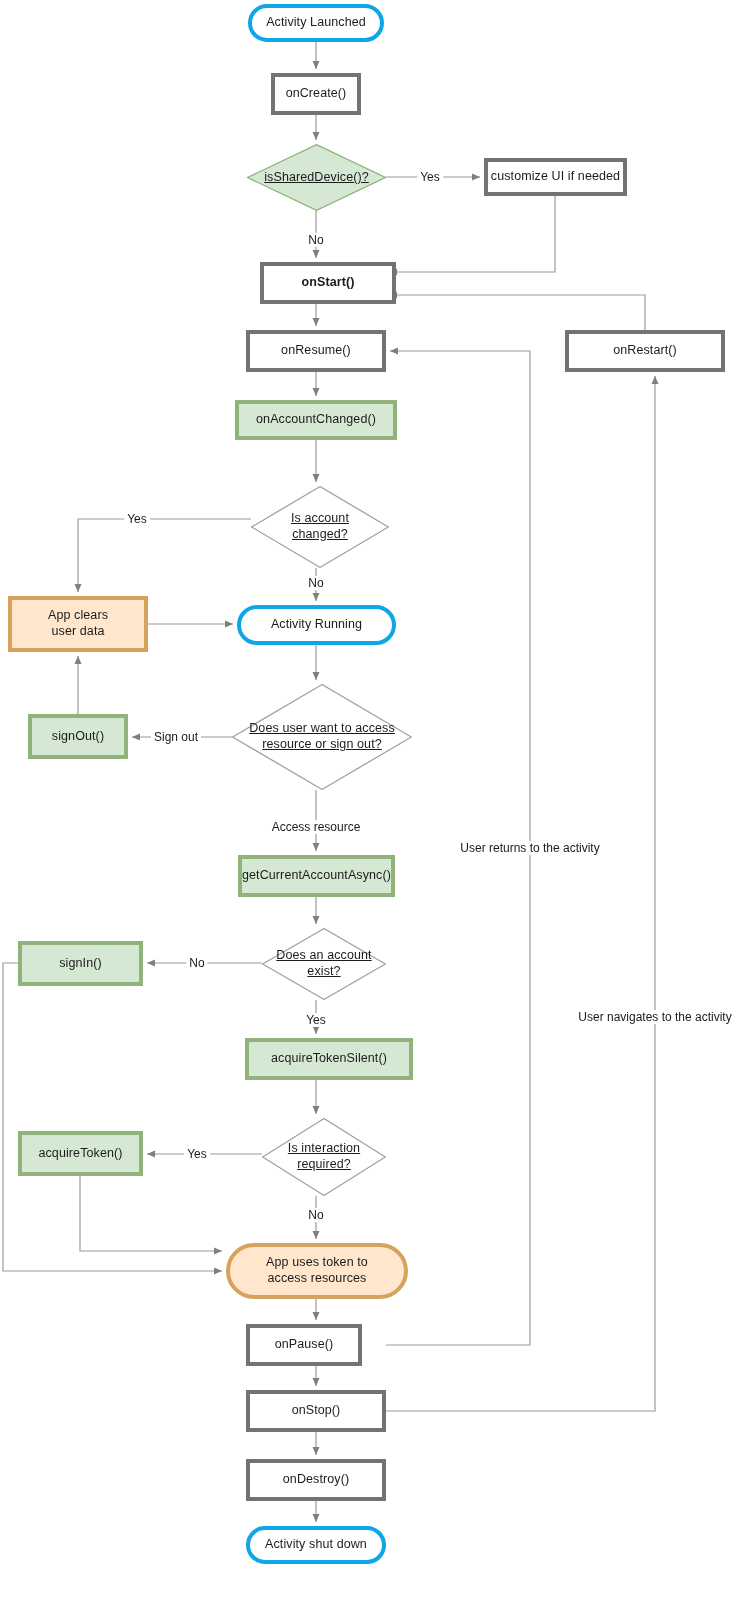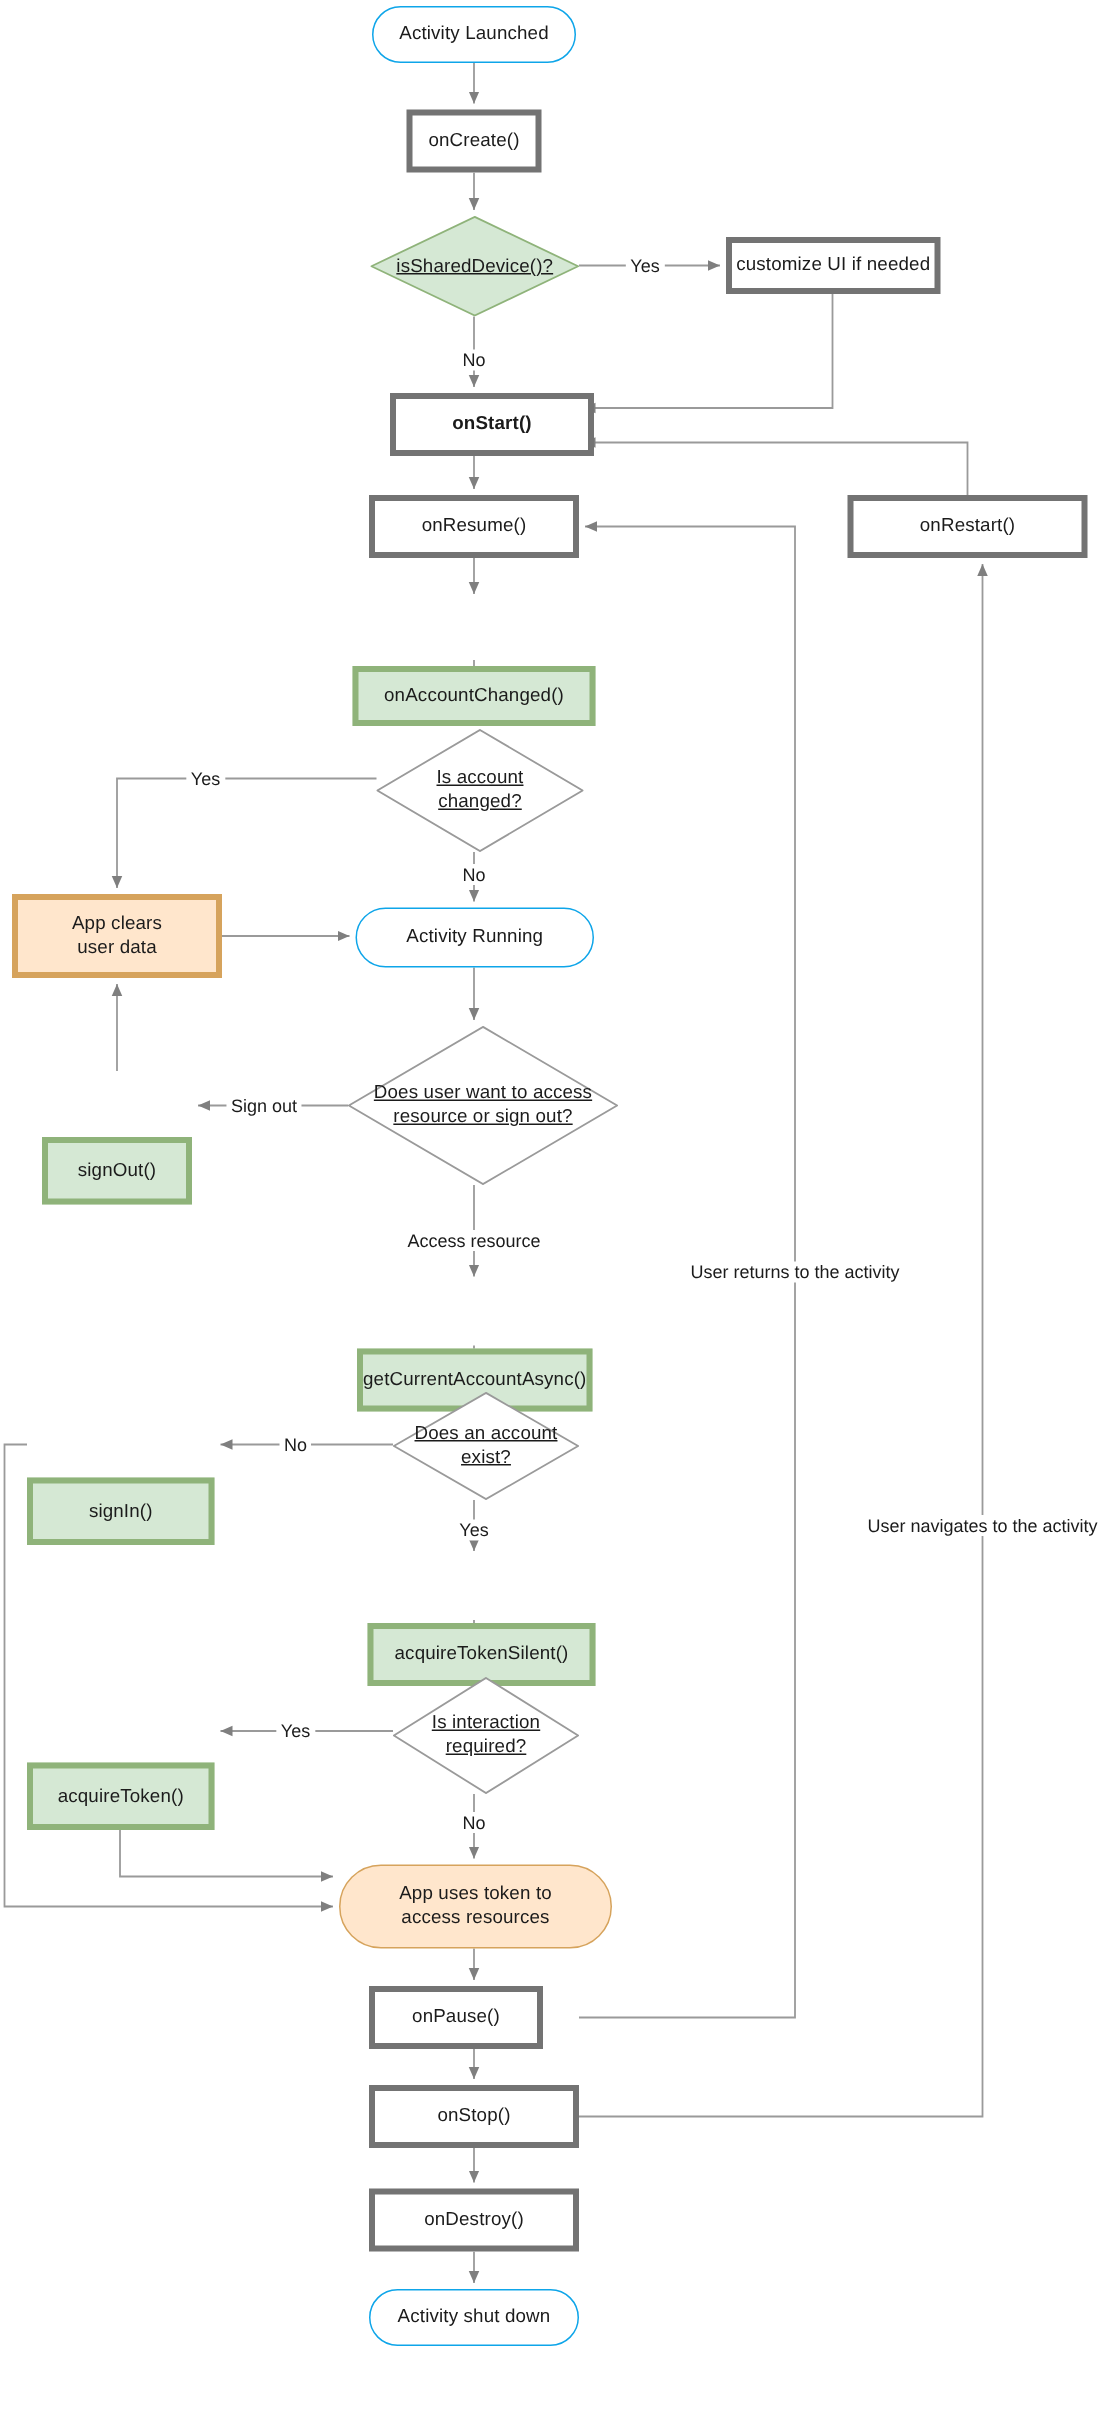--- a/index.html
+++ b/index.html
@@ -2,23 +2,23 @@
 <html><head>
 <meta charset="utf-8">
 <style>
   html,body{margin:0;padding:0;background:#ffffff;}
   body{font-family:"Liberation Sans","DejaVu Sans",sans-serif;}
   #canvas{position:relative;width:740px;height:1615px;background:#ffffff;overflow:hidden;}
   #wires{position:absolute;left:0;top:0;width:740px;height:1615px;}
   .node{position:absolute;box-sizing:border-box;display:flex;align-items:center;justify-content:center;
         text-align:center;font-size:12.5px;color:#1b1b1b;line-height:1.25;letter-spacing:.1px;}
   .rect{border:4px solid #737373;background:#ffffff;}
-  .rect.green{background:#d5e8d4;border-color:#8fb37a;margin-top:44px;}
+  .rect.green{background:#d5e8d4;border-color:#8fb37a;}
   .rect.orange{background:#ffe6cc;border-color:#d6a35c;}
-  .stadium{border:1px solid #0ea5e9;background:#ffffff;border-radius:999px;}
+  .stadium{border:4px solid #0ea5e9;background:#ffffff;border-radius:999px;}
   .stadium.orange{background:#ffe6cc;border-color:#d6a35c;}
   .diamond{background:transparent;}
   .diamond .dtext{position:relative;z-index:2;padding:0 6px;text-decoration:underline;}
   .edge-label{position:absolute;font-size:12px;color:#1b1b1b;background:#ffffff;padding:0 3px;
         white-space:nowrap;transform:translate(-50%,-50%);text-align:center;}
   .vlabel{position:absolute;font-size:12px;color:#1b1b1b;background:#ffffff;padding:0 4px;
         white-space:nowrap;transform:translate(-50%,-50%);}
 </style>
 </head>
 <body>
@@ -148,21 +148,21 @@
       </div>
       <div class="node diamond" style="left: 262px; top: 928px; width: 124px; height: 72px;">
         <svg viewBox="0 0 124 72" width="124" height="72" style="position: absolute; left: 0px; top: 0px;">
           <path d="M62,0.6 L123.4,36 L62,71.4 L0.6,36 Z" fill="#ffffff" stroke="#9a9a9a" stroke-width="1.2"></path>
         </svg>
         <span class="dtext">Does an account<br>exist?</span>
       </div>
       <div class="node rect green" style="left: 18px; top: 941px; width: 125px; height: 45px;">
         <span class="">signIn()</span>
       </div>
-      <div class="node rect green" style="left: 245px; top: 1038px; width: 152px; height: 42px;">
+      <div class="node rect green" style="left: 245px; top: 1038px; width: 168px; height: 42px;">
         <span class="">acquireTokenSilent()</span>
       </div>
       <div class="node diamond" style="left: 262px; top: 1118px; width: 124px; height: 78px;">
         <svg viewBox="0 0 124 78" width="124" height="78" style="position: absolute; left: 0px; top: 0px;">
           <path d="M62,0.6 L123.4,39 L62,77.4 L0.6,39 Z" fill="#ffffff" stroke="#9a9a9a" stroke-width="1.2"></path>
         </svg>
         <span class="dtext">Is interaction<br>required?</span>
       </div>
       <div class="node rect green" style="left: 18px; top: 1131px; width: 125px; height: 45px;">
         <span class="">acquireToken()</span>

